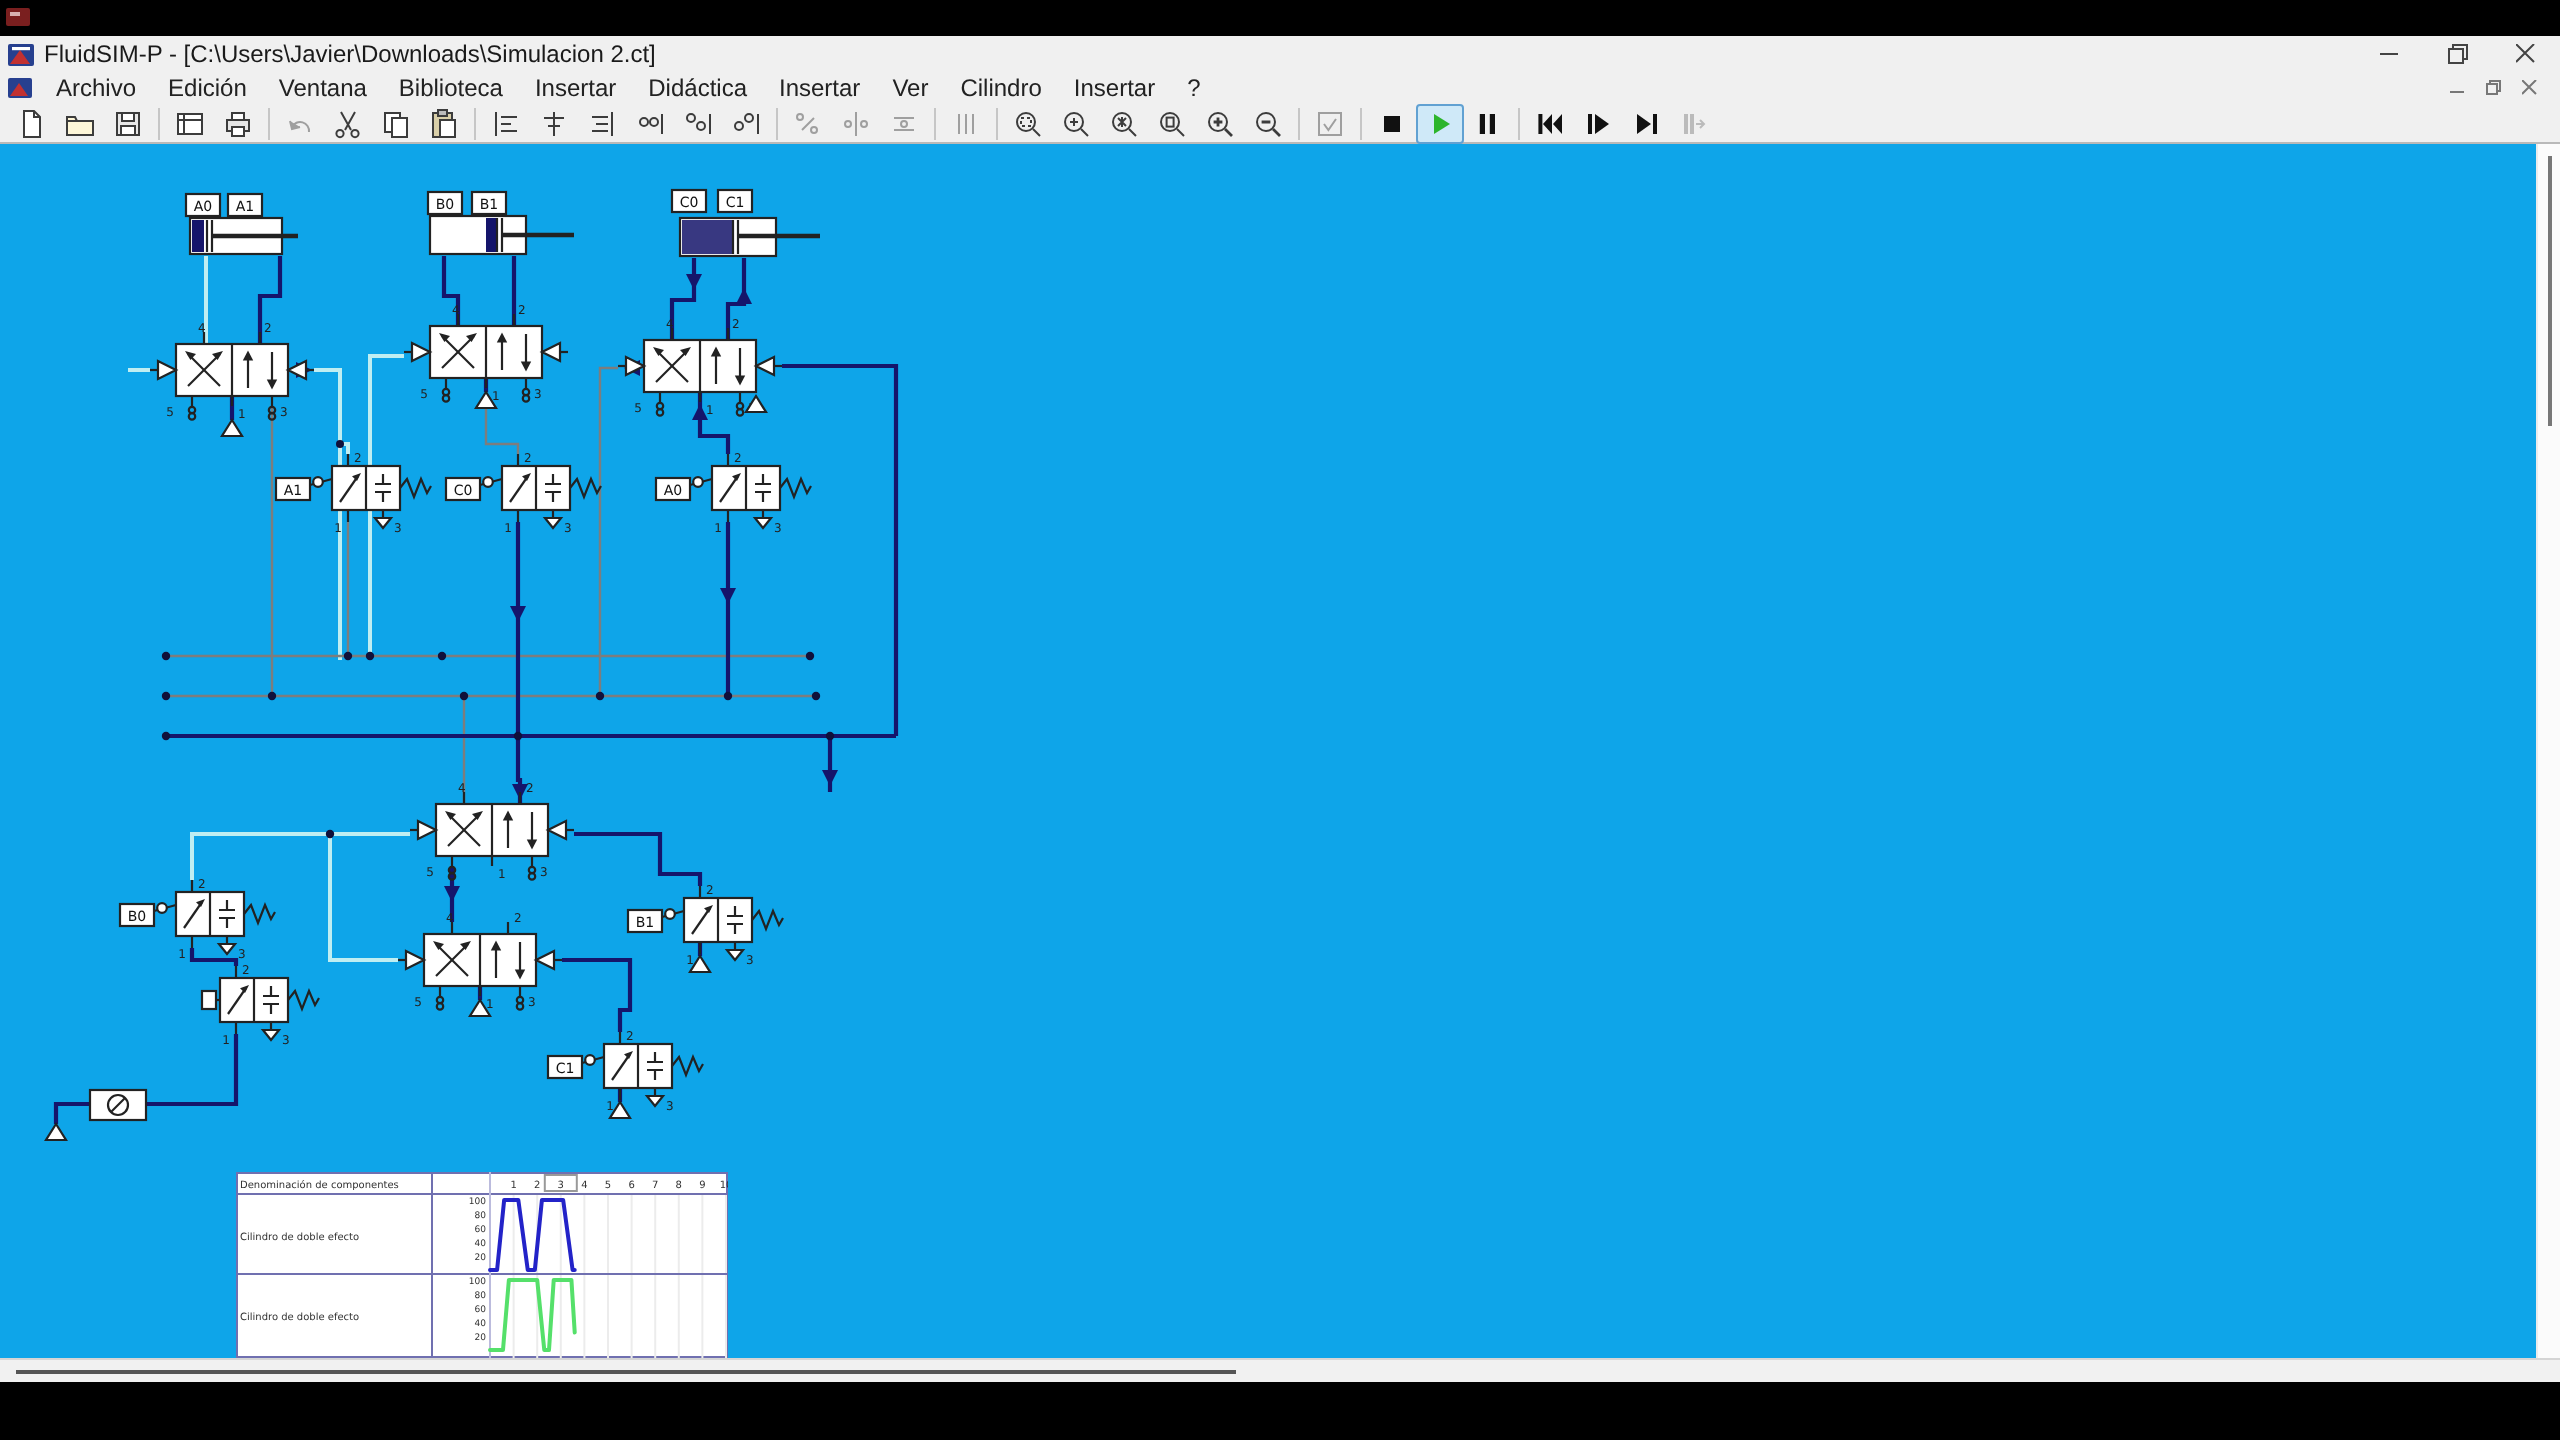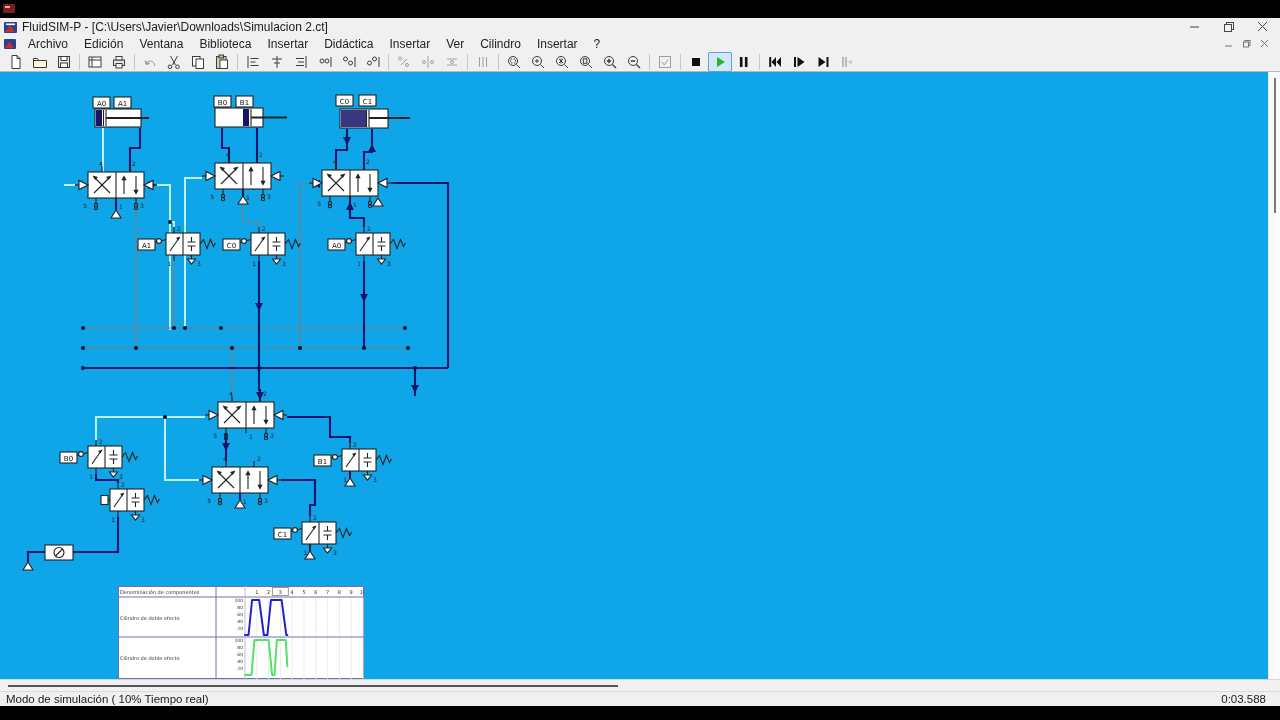--- a/index.html
+++ b/index.html
@@ -676,18 +676,14 @@
       </svg>
   </div>
 
   <div id="vscroll" class="abs">
       <div id="vthumb"></div>
     </div>
   <div id="hscroll" class="abs">
       <div id="hthumb"></div>
     </div>
 
-  <div id="statusbar" class="abs">
-    <span class="sl">Modo de simulación ( 10% Tiempo real)</span>
-    <span class="st">0:03.588</span>
-  </div>
   <div id="botblack" class="abs"></div>
 </div>
 
 </body></html>

